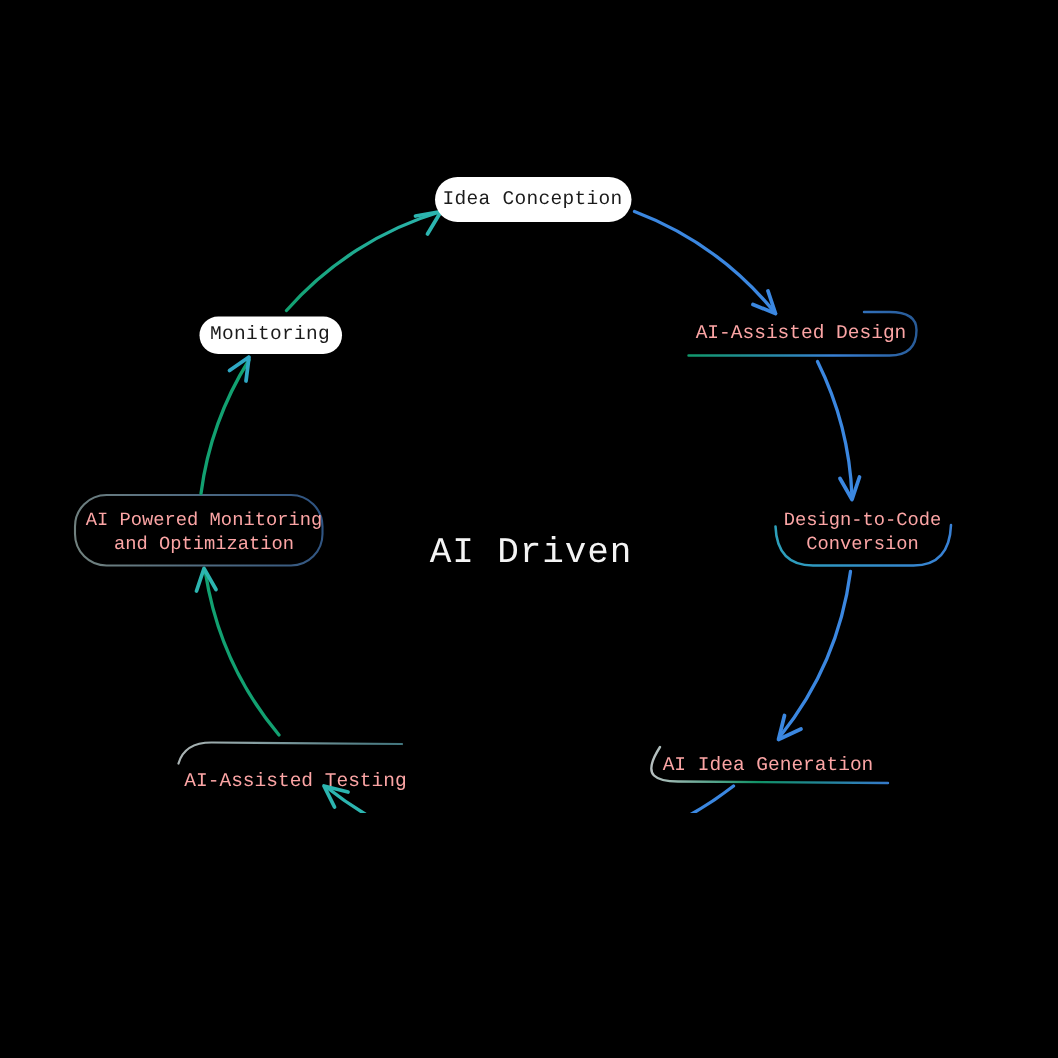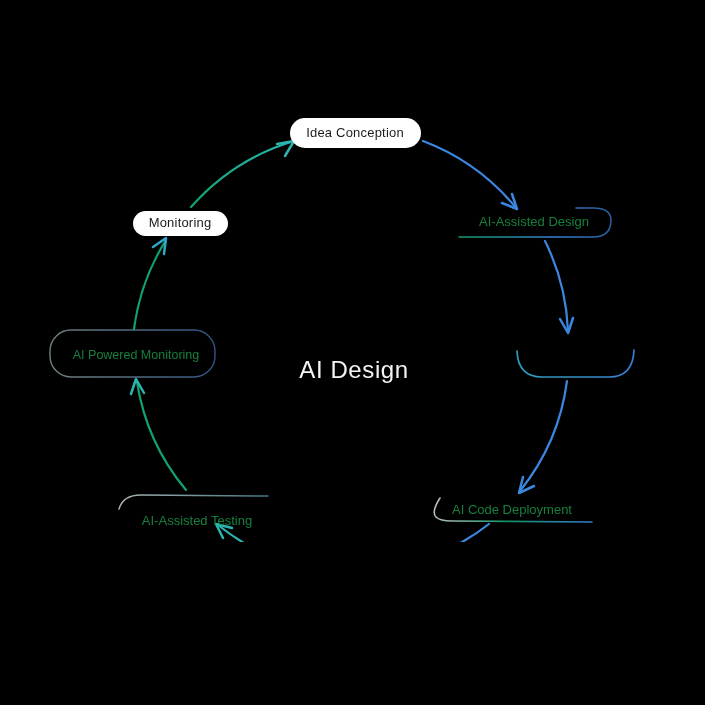--- a/index.html
+++ b/index.html
@@ -1,26 +1,26 @@
 <!DOCTYPE html>
 <html><head>
 <meta charset="utf-8">
 <style>
   html,body{margin:0;padding:0;background:#000;}
   .stage{
     position:relative;width:705px;height:542px;background:#000;overflow:hidden;
-    font-family:Liberation Sans, sans-serif;
+    font-family:Liberation Mono, monospace;
   }
   .arrow-layer{position:absolute;left:0;top:0;width:705px;height:705px;}
   .label{
     position:absolute;transform:translate(-50%,-50%);
     text-align:center;white-space:nowrap;
   }
   .label .ln{display:block;}
-  .light{color:#15803d;}
+  .light{color:#fca5a5;}
   .dark{color:#1b1b1b;}
   .fs1{font-size:13px;line-height:16px;}
   .fs2{font-size:12.5px;line-height:16px;}
   .pill-text{letter-spacing:.2px;}
   .title{
     position:absolute;left:354px;top:369px;transform:translate(-50%,-50%);
     color:#f4f4f4;font-size:24px;line-height:35px;letter-spacing:.6px;
     text-align:center;white-space:nowrap;
   }
   .title .ln{display:block;}
@@ -90,35 +90,40 @@
   </svg>
 
   <div class="label dark fs1 pill-text" style="left:355px;top:133px;">
     <span class="ln">Idea Conception</span>
   </div>
 
   <div class="label light fs1" style="left:534px;top:222px;">
     <span class="ln">AI-Assisted Design</span>
   </div>
 
+  <div class="label light fs2" style="left:575px;top:355px;">
+    <span class="ln">Design-to-Code</span>
+    <span class="ln">Conversion</span>
+  </div>
 
   <div class="label light fs1" style="left:512px;top:510px;">
-    <span class="ln">AI Code Deployment</span>
+    <span class="ln">AI Idea Generation</span>
   </div>
 
 
   <div class="label light fs1" style="left:197px;top:510px;margin-top:11px;">
     <span class="ln">AI-Assisted Testing</span>
   </div>
 
   <div class="label light fs2" style="left:136px;top:355px;">
     <span class="ln">AI Powered Monitoring</span>
+    <span class="ln">and Optimization</span>
   </div>
 
   <div class="label dark fs1 pill-text" style="left:180px;top:223px;">
     <span class="ln">Monitoring</span>
   </div>
 
   <div class="title">
-    <span class="ln">AI Design</span>
+    <span class="ln">AI Driven</span>
   </div>
 
 </div>
 
 </body></html>

